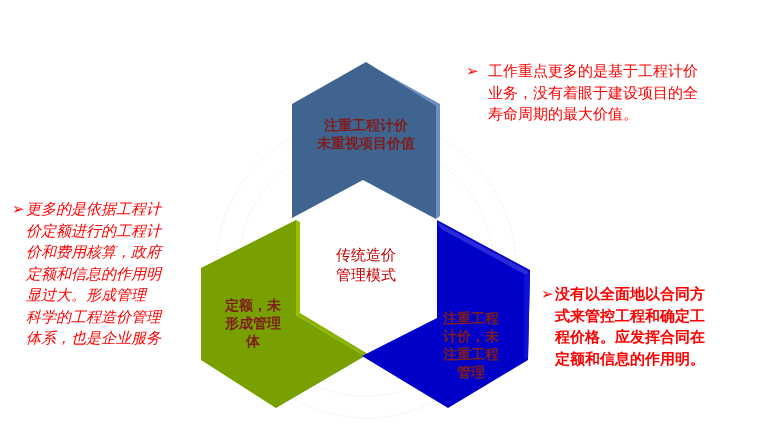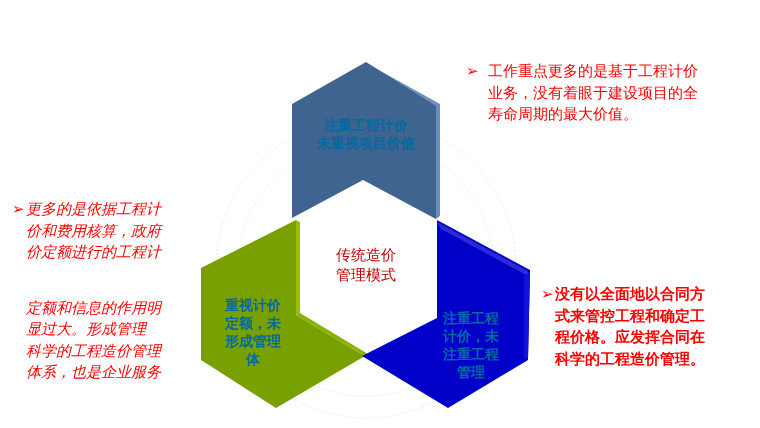--- a/index.html
+++ b/index.html
@@ -1,19 +1,19 @@
 <!DOCTYPE html>
 <html><head>
   <meta charset="utf-8">
   <style>
     html, body { margin: 0; padding: 0; background: #ffffff; }
     body { width: 760px; height: 428px; position: relative; overflow: hidden;
            font-family: "DejaVu Sans", "Liberation Sans", sans-serif; }
     svg.diagram { position: absolute; left: 0; top: 0; }
-    .label { position: absolute; text-align: center; font-weight: bold; color: #0369a1;
+    .label { position: absolute; text-align: center; font-weight: bold; color: #7f1d1d;
              font-size: 14px; line-height: 18px; letter-spacing: 0px; }
     .center-label { position: absolute; text-align: center; font-weight: normal; color: #c00000;
              font-size: 15px; line-height: 20px; }
     .note { position: absolute; color: #ff0000; font-size: 15px; line-height: 21.5px; }
     .note .bullet { display: inline-block; width: 16px; }
     .note-line { display: block; white-space: nowrap; }
   </style>
 </head>
 <body>
 
@@ -39,21 +39,20 @@
     <polygon points="524,276 530,272 528,358 524,360" fill="#1010d8"></polygon>
   </g>
 </svg>
 
 <div class="label" style="left:296px; top:116px; width:140px;">
   <span class="note-line">注重工程计价</span>
   <span class="note-line">未重视项目价值</span>
 </div>
 
 <div class="label" style="left:215px; top:296px; width:76px;">
-  <span class="note-line">重视计价</span>
   <span class="note-line">定额，未</span>
   <span class="note-line">形成管理</span>
   <span class="note-line">体</span>
 </div>
 
 <div class="label" style="left:433px; top:309px; width:76px;">
   <span class="note-line">注重工程</span>
   <span class="note-line">计价，未</span>
   <span class="note-line">注重工程</span>
   <span class="note-line">管理</span>
@@ -65,26 +64,26 @@
 </div>
 
 <div class="note" style="left:466px; top:61px;">
   <span class="note-line"><span class="bullet">➢</span><span style="margin-left:6px;">工作重点更多的是基于工程计价</span></span>
   <span class="note-line" style="padding-left:22px;">业务，没有着眼于建设项目的全</span>
   <span class="note-line" style="padding-left:22px;">寿命周期的最大价值。</span>
 </div>
 
 <div class="note" style="left:12px; top:199px;font-style:italic;">
   <span class="note-line"><span class="bullet" style="width:14px;">➢</span><span>更多的是依据工程计</span></span>
+  <span class="note-line" style="padding-left:14px;">价定额进行的工程计</span>
   <span class="note-line" style="padding-left:14px;">价和费用核算，政府</span>
-  <span class="note-line" style="padding-left:14px;">价定额进行的工程计</span>
-  <span class="note-line" style="padding-left:14px;margin-top:34px;">定额和信息的作用明</span>
+  <span class="note-line" style="padding-left:14px;">定额和信息的作用明</span>
   <span class="note-line" style="padding-left:14px;">显过大。形成管理</span>
   <span class="note-line" style="padding-left:14px;">科学的工程造价管理</span>
   <span class="note-line" style="padding-left:14px;">体系，也是企业服务</span>
 </div>
 
 <div class="note" style="left:541px; top:284px;font-weight:bold;">
   <span class="note-line"><span class="bullet" style="width:14px;">➢</span><span>没有以全面地以合同方</span></span>
   <span class="note-line" style="padding-left:14px;">式来管控工程和确定工</span>
   <span class="note-line" style="padding-left:14px;">程价格。应发挥合同在</span>
-  <span class="note-line" style="padding-left:14px;">科学的工程造价管理。</span>
+  <span class="note-line" style="padding-left:14px;">定额和信息的作用明。</span>
 </div>
 
 </body></html>

